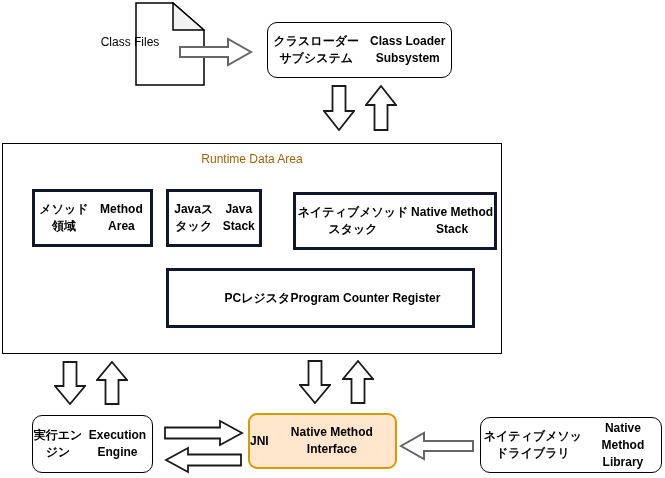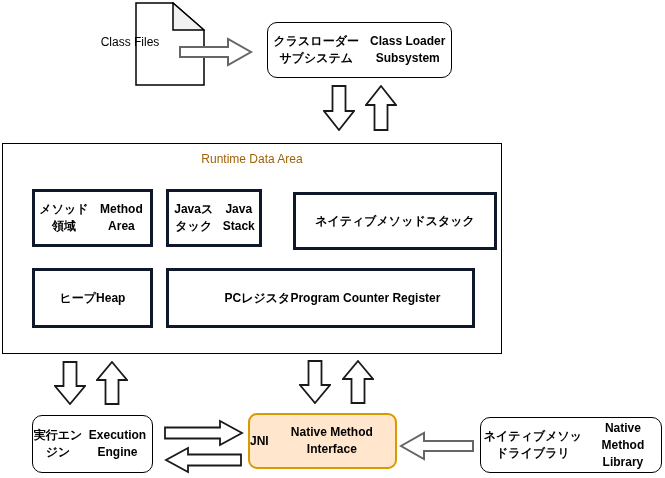--- a/index.html
+++ b/index.html
@@ -64,26 +64,23 @@
     <span>Method Area</span>
   </div>
 
   <div class="node rect" style="left:166px;top:189px;width:96px;height:58px;">
     <span>Javaスタック</span>
     <span>Java Stack</span>
   </div>
 
   <div class="node rect" style="left:293px;top:192px;width:204px;height:58px;">
     <span>ネイティブメソッドスタック</span>
+    <span>Native Method Stack</span>
   </div>
 
-  <div class="node rect" style="left:32px;top:268px;width:121px;height:60px;">
-    <span>ヒープ</span>
-    <span>Heap</span>
-  </div>
 
   <div class="node rect" style="left:166px;top:268px;width:309px;height:60px;padding-left:24px;">
     <span>PCレジスタ</span>
     <span>Program Counter Register</span>
   </div>
 
   <div class="arrow" style="left:54px;top:361px;">
     <svg width="32" height="44" viewBox="0 0 32 44">
       <path d="M9.5,1 H22.5 V25 H31 L16,43 L1,25 H9.5 Z" fill="#fff" stroke="#1A1A1A" stroke-width="1.8"></path>
     </svg>

